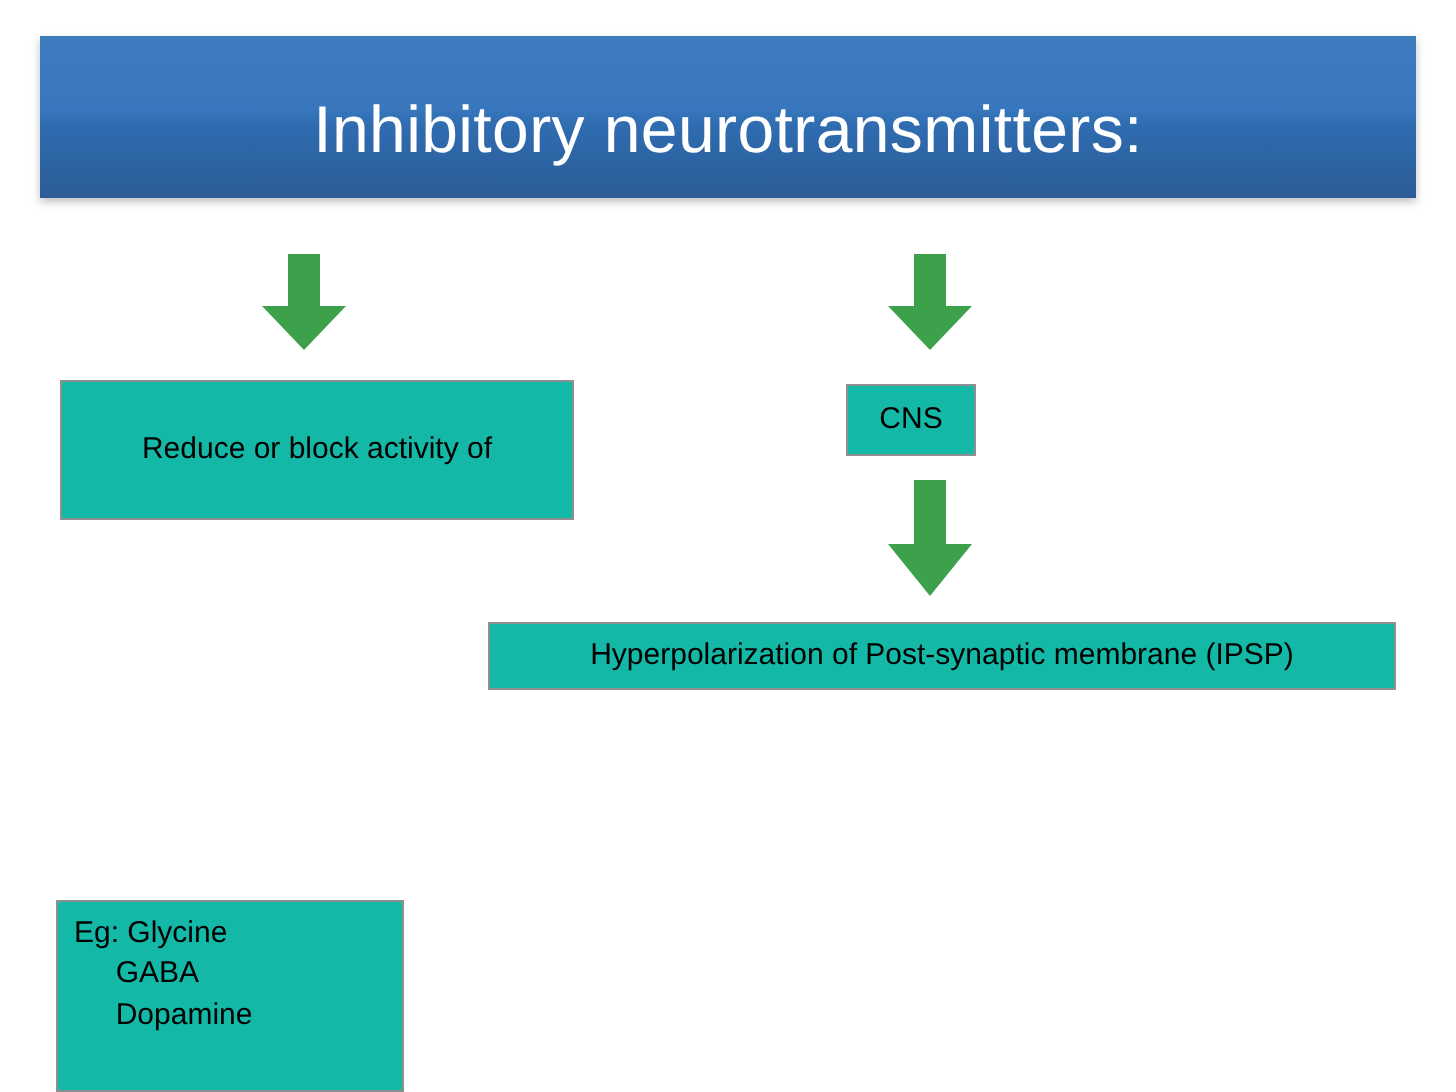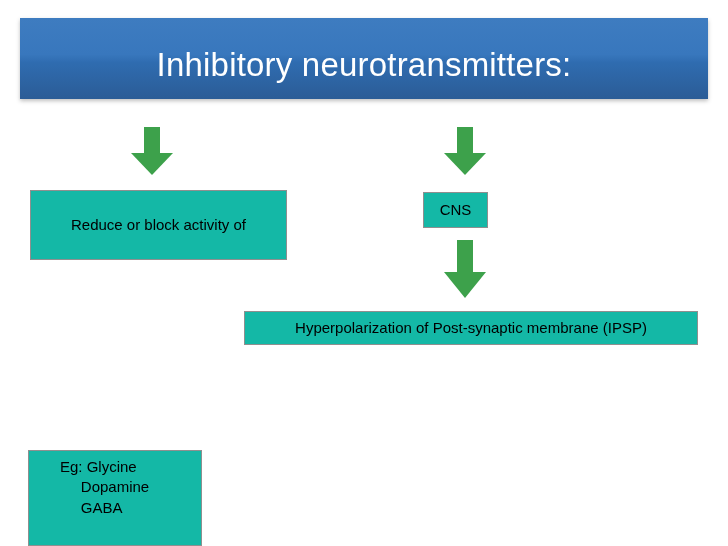--- a/index.html
+++ b/index.html
@@ -89,21 +89,21 @@
     height: 34px;
     padding: 16px 6px;
   }
   #box-eg {
     left: 28px;
     top: 450px;
     width: 174px;
     height: 96px;
     padding: 6px 8px;
   }
-  .eg-line { white-space: pre; margin-left: 23px; }
+  .eg-line { white-space: pre; }
   
   .arrow {
     position: absolute;
   }
   .arrow .shaft {
     position: absolute;
     left: 50%;
     top: 0;
     transform: translateX(-50%);
     background: #3da14b;
@@ -165,18 +165,18 @@
     <div>CNS</div>
   </div>
 
   <div class="box box-center" id="box-hyper">
     <div>Hyperpolarization of Post-synaptic membrane (IPSP)</div>
   </div>
 
   <div class="box box-left" id="box-eg">
     <div>
       <div class="eg-line">Eg: Glycine</div>
+      <div class="eg-line">     GABA</div>
       <div class="eg-line">     Dopamine</div>
-      <div class="eg-line">     GABA</div>
     </div>
   </div>
 
 </div>
 
 </body></html>

